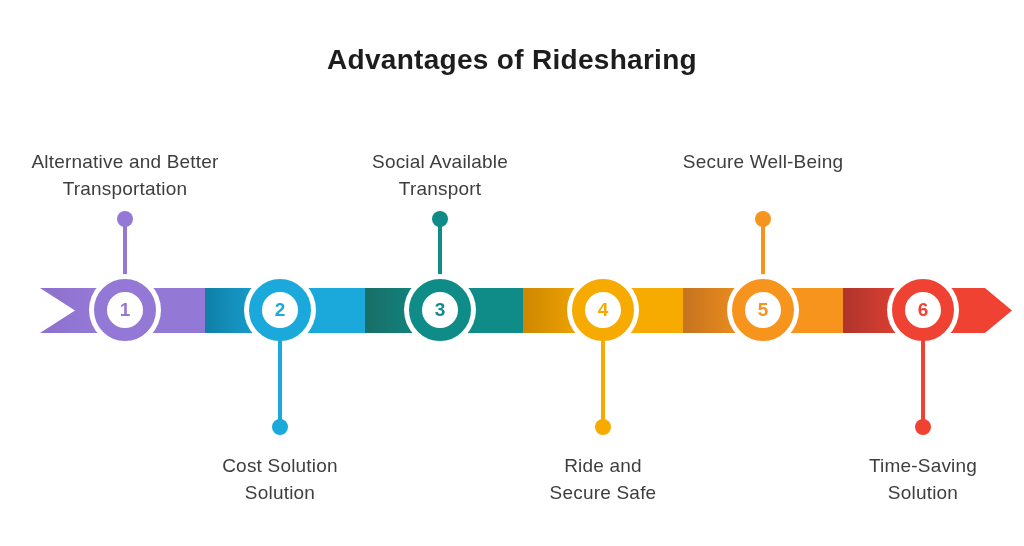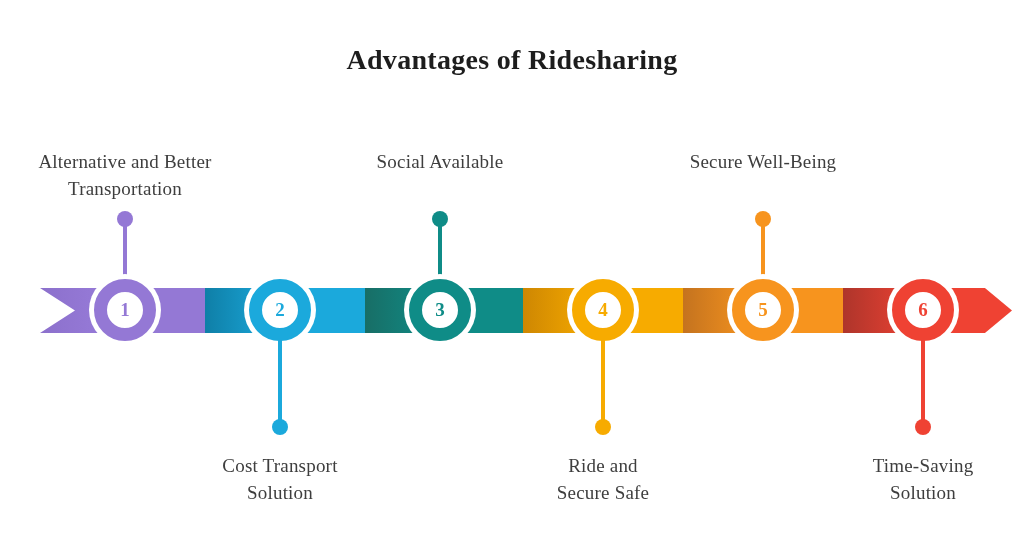--- a/index.html
+++ b/index.html
@@ -1,18 +1,18 @@
 <!DOCTYPE html>
 <html><head>
 <meta charset="utf-8">
 <style>
   html,body{margin:0;padding:0;background:#fff;}
   .canvas{
     position:relative;width:1024px;height:546px;background:#fff;overflow:hidden;
-    font-family:Liberation Serif, serif;
+    font-family:Liberation Sans, sans-serif;
   }
   .title{
     position:absolute;top:44px;left:0;width:1024px;text-align:center;
     font-size:28px;font-weight:bold;color:#1d1d1d;letter-spacing:.3px;
   }
   
   .seg{position:absolute;top:288px;height:45px;background:linear-gradient(90deg,var(--cd),var(--c) 45%);}
   .seg1{left:40px;width:165px;background:linear-gradient(90deg,var(--cd),var(--c) 30%);
         clip-path:polygon(0 0,100% 0,100% 100%,0 100%,21.2% 50%);}
   .seg2{left:205px;width:160px;}
@@ -74,28 +74,29 @@
     </div>
   </div>
 
   <div class="item i2" style="--c: #1BA9DC; --cd: #0F7FA7;">
     <div class="circle">
       <span class="num">2</span>
     </div>
     <div class="stem bottom"></div>
     <div class="dot bottom"></div>
     <div class="label bottom">
-      <div>Cost Transport</div>
+      <div>Cost Solution</div>
       <div>Solution</div>
     </div>
   </div>
 
   <div class="item i3" style="--c: #0F8C87; --cd: #186E66;">
     <div class="label top">
       <div>Social Available</div>
+      <div>Transport</div>
     </div>
     <div class="dot top"></div>
     <div class="stem top"></div>
     <div class="circle">
       <span class="num">3</span>
     </div>
   </div>
 
   <div class="item i4" style="--c: #F7AB00; --cd: #CE8702;">
     <div class="circle">

